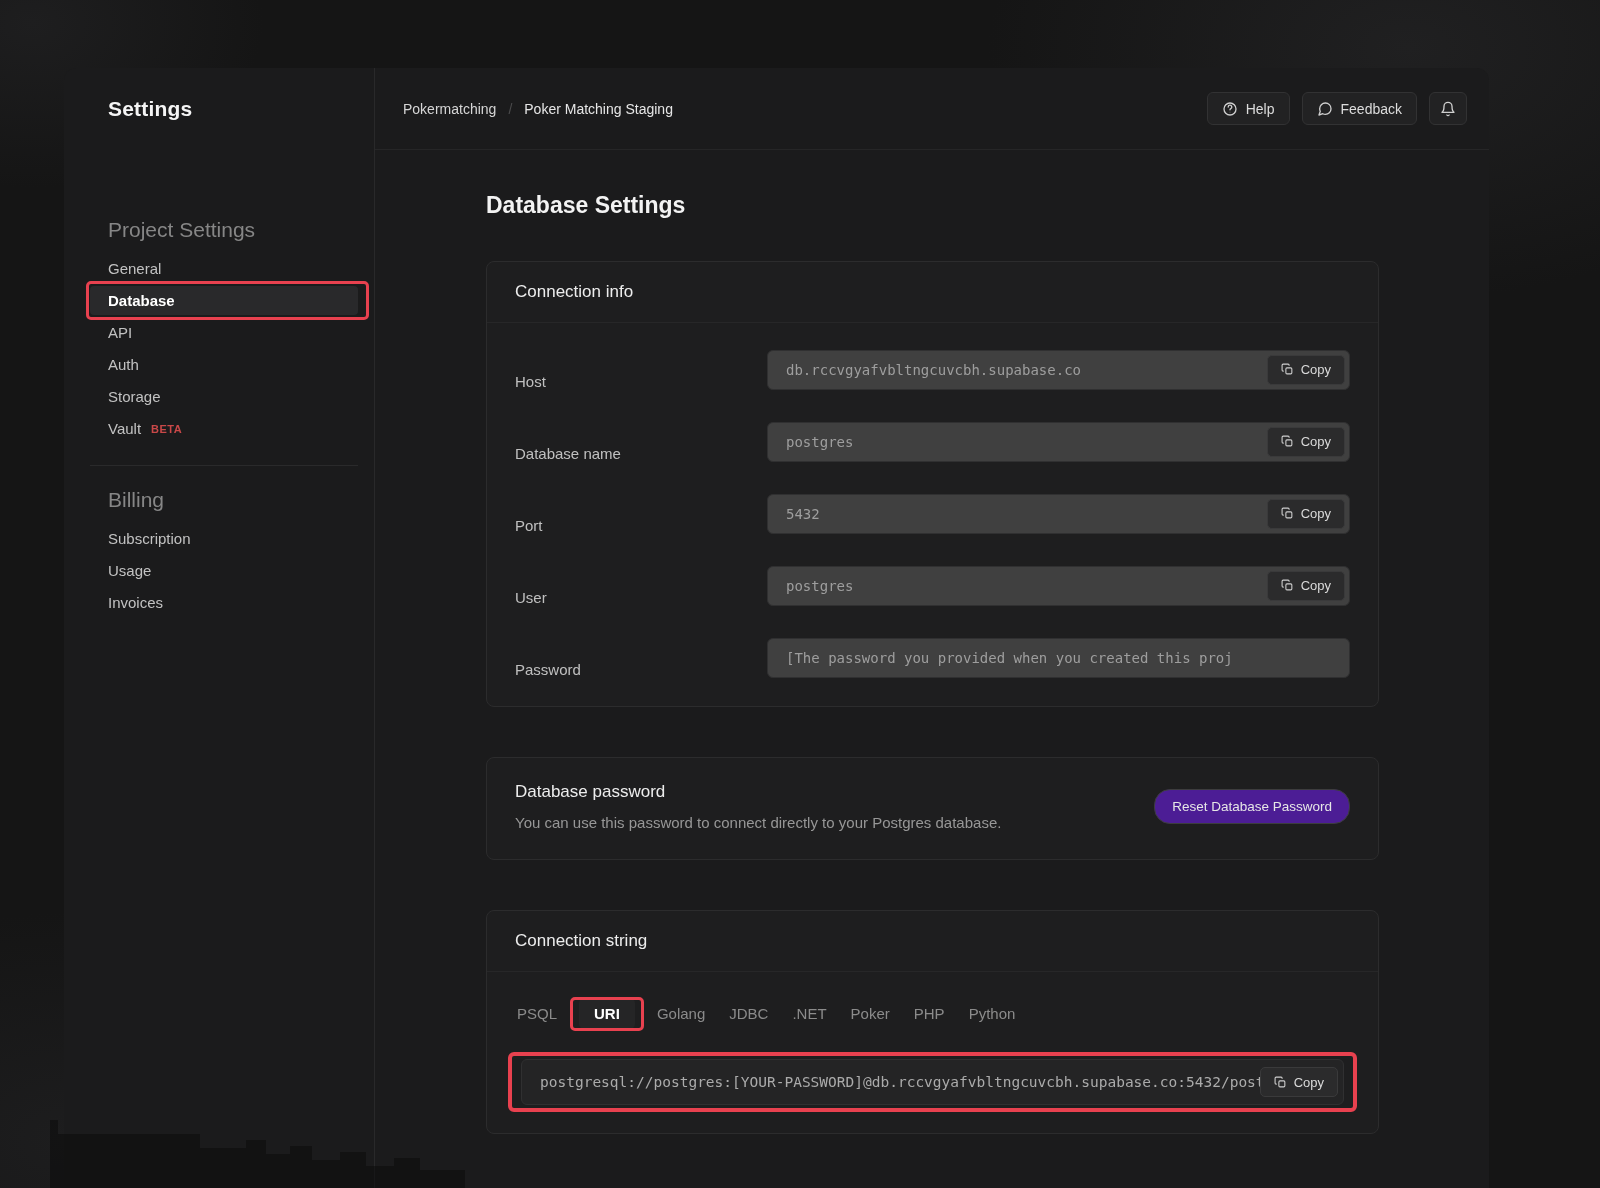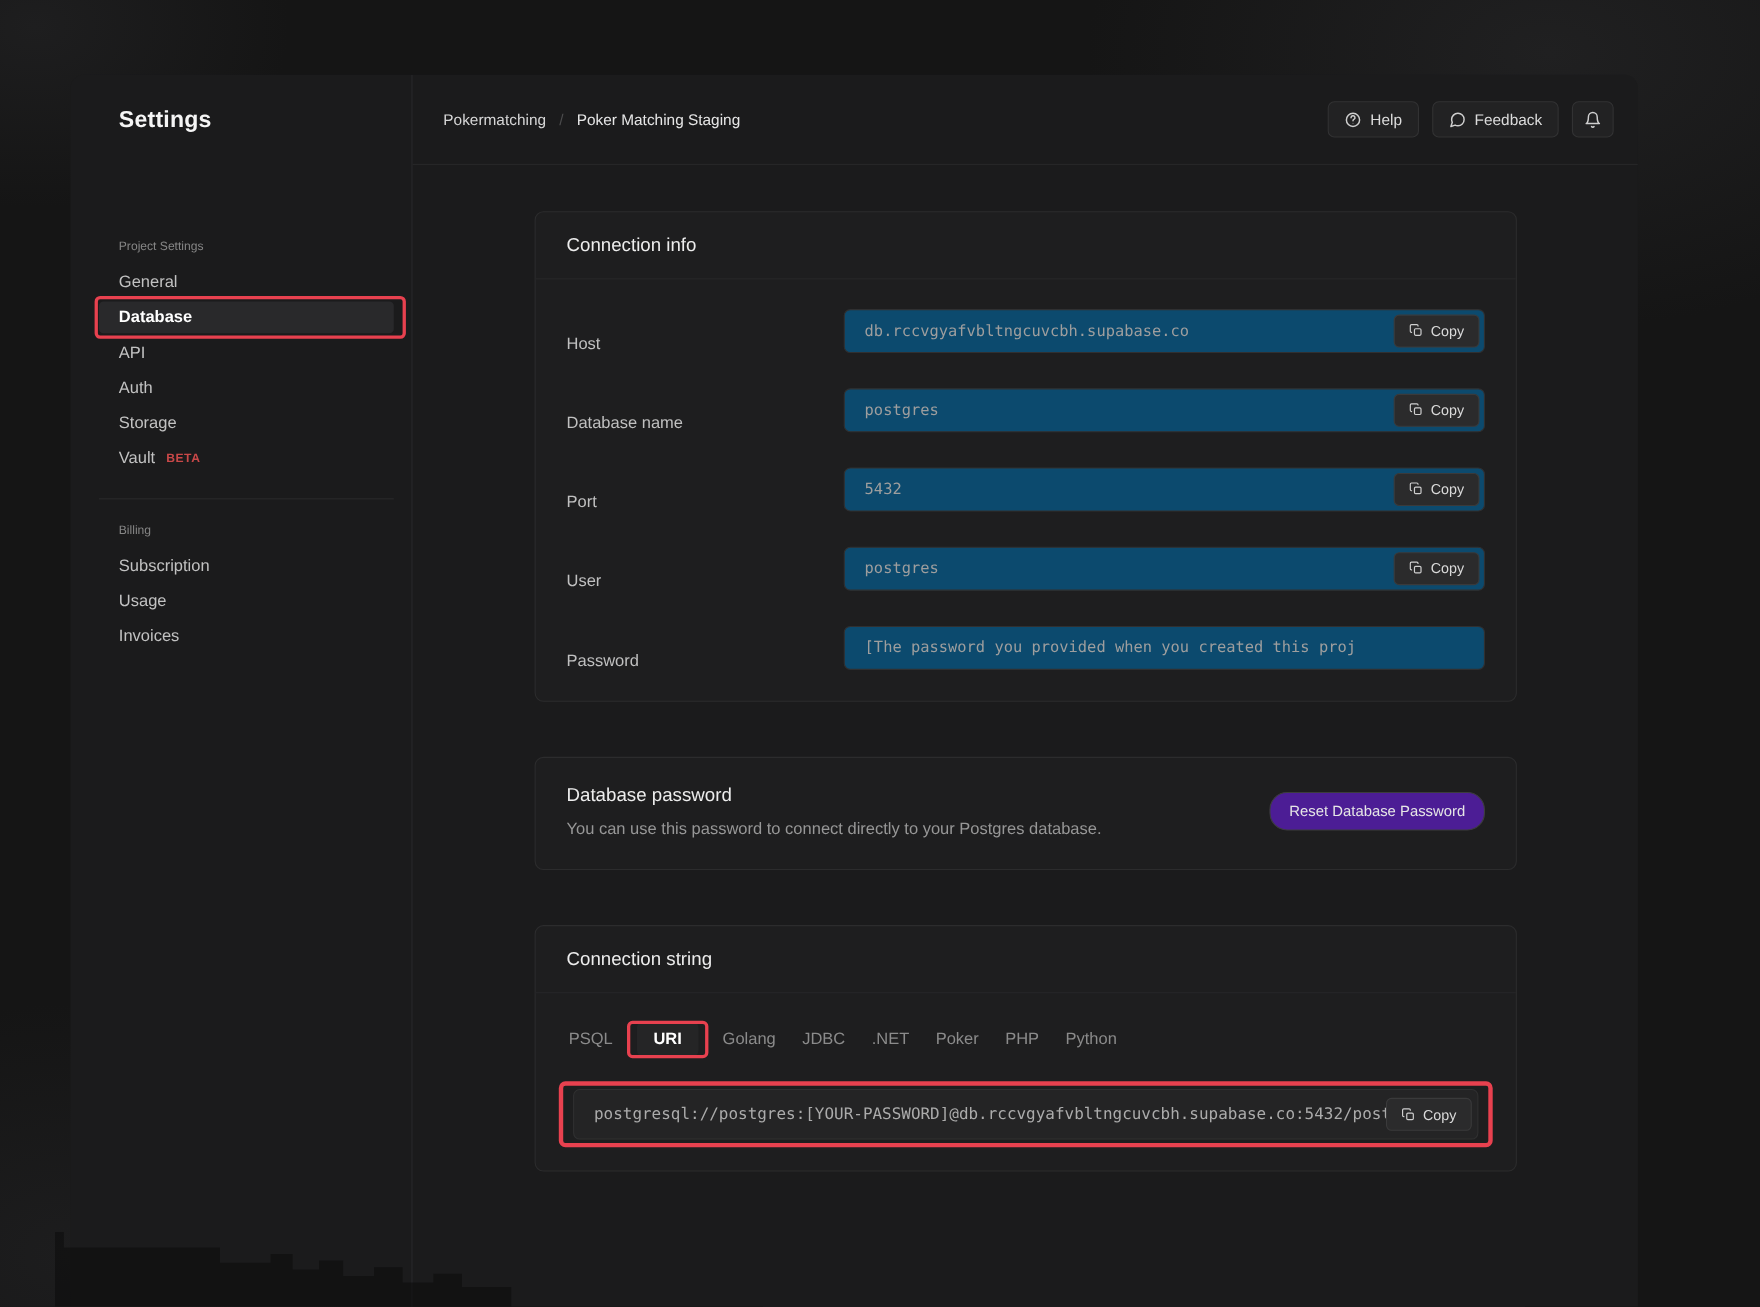--- a/index.html
+++ b/index.html
@@ -19,21 +19,21 @@
     position:absolute; left:64px; top:68px; width:1425px; height:1120px;
     background:#1b1b1c; border-radius:12px 12px 0 0;
     display:flex; overflow:hidden;
   }
 
   
   .sidebar { width:311px; flex:0 0 311px; border-right:1px solid #29292a; display:flex; flex-direction:column;gap:42px; }
   .sidebar-header { height:82px; display:flex; align-items:center; padding-left:44px; flex:0 0 82px; }
   .sidebar-header h1 { font-size:21px; font-weight:600; color:#f5f5f5; letter-spacing:.2px; }
   .sidebar-nav { padding:26px 16px 20px 26px; }
-  .nav-label { color:#868686; font-size:11px; margin:0 0 12px 18px; }
+  .nav-label { color:#868686; font-size:21px; margin:0 0 12px 18px; }
   .nav-item {
     display:flex; align-items:center; gap:10px;
     padding:6px 18px; margin-bottom:3px; border-radius:4px;
     font-size:15px; color:#c2c2c2; cursor:pointer; text-decoration:none;
   }
   .nav-item-wrap { position:relative; }
   .nav-item.active { background:#29292b; color:#ffffff; font-weight:700; }
   .beta-badge { font-size:11px; font-weight:600; letter-spacing:.5px; color:#c94848; }
   .nav-divider { border:none; border-top:1px solid #2a2a2b; margin:22px 0 22px 0; }
 
@@ -70,21 +70,21 @@
   .card { background:#1e1e1f; border:1px solid #2c2c2d; border-radius:8px; margin-bottom:50px; }
   .card-header { padding:20px 28px; border-bottom:1px solid #272728; }
   .card-header .card-title { font-size:17px; color:#ededed; font-weight:500; }
   .card-body { padding:26px 28px 28px; }
 
   .field-row { display:flex; align-items:center; margin-bottom:31px; }
   .field-row:last-child { margin-bottom:0; }
   .field-label { width:252px; flex:0 0 252px; font-size:15px; color:#c0c0c0;margin-top:24px; }
   .field-input-wrap { flex:1; position:relative; }
   .field-input {
-    height:40px; background:#0c4a6e; border:1px solid #303031; border-radius:6px;
+    height:40px; background:#404040; border:1px solid #303031; border-radius:6px;
     display:flex; align-items:center; padding:0 118px 0 18px;
     font-family:"DejaVu Sans Mono","Liberation Mono",monospace;
     font-size:14px; color:#9e9e9e; white-space:nowrap; overflow:hidden; cursor:text;
   }
   .field-input.no-copy { padding-right:10px; }
   .btn-copy {
     position:absolute; right:5px; top:5px; height:30px; padding:0 13px;
     background:#2b2b2c; border:1px solid #3a3a3b; border-radius:5px;
     color:#dadada; font-size:13px; display:flex; align-items:center; gap:7px;
     cursor:pointer; font-family:"Liberation Sans","DejaVu Sans",sans-serif;
@@ -185,20 +185,21 @@
             <svg viewBox="0 0 24 24" fill="none" stroke="currentColor" stroke-width="2" stroke-linecap="round" stroke-linejoin="round" width="16" height="16">
                 <path d="M18 8a6 6 0 0 0-12 0c0 7-3 9-3 9h18s-3-2-3-9"></path>
                 <path d="M13.7 21a2 2 0 0 1-3.4 0"></path>
               </svg>
           </span>
         </button>
       </div>
     </header>
 
     <div class="content">
+      <h2>Database Settings</h2>
 
       <section class="card">
         <div class="card-header">
           <span class="card-title">Connection info</span>
         </div>
         <div class="card-body">
 
           <div class="field-row">
             <div class="field-label">Host</div>
             <div class="field-input-wrap">

